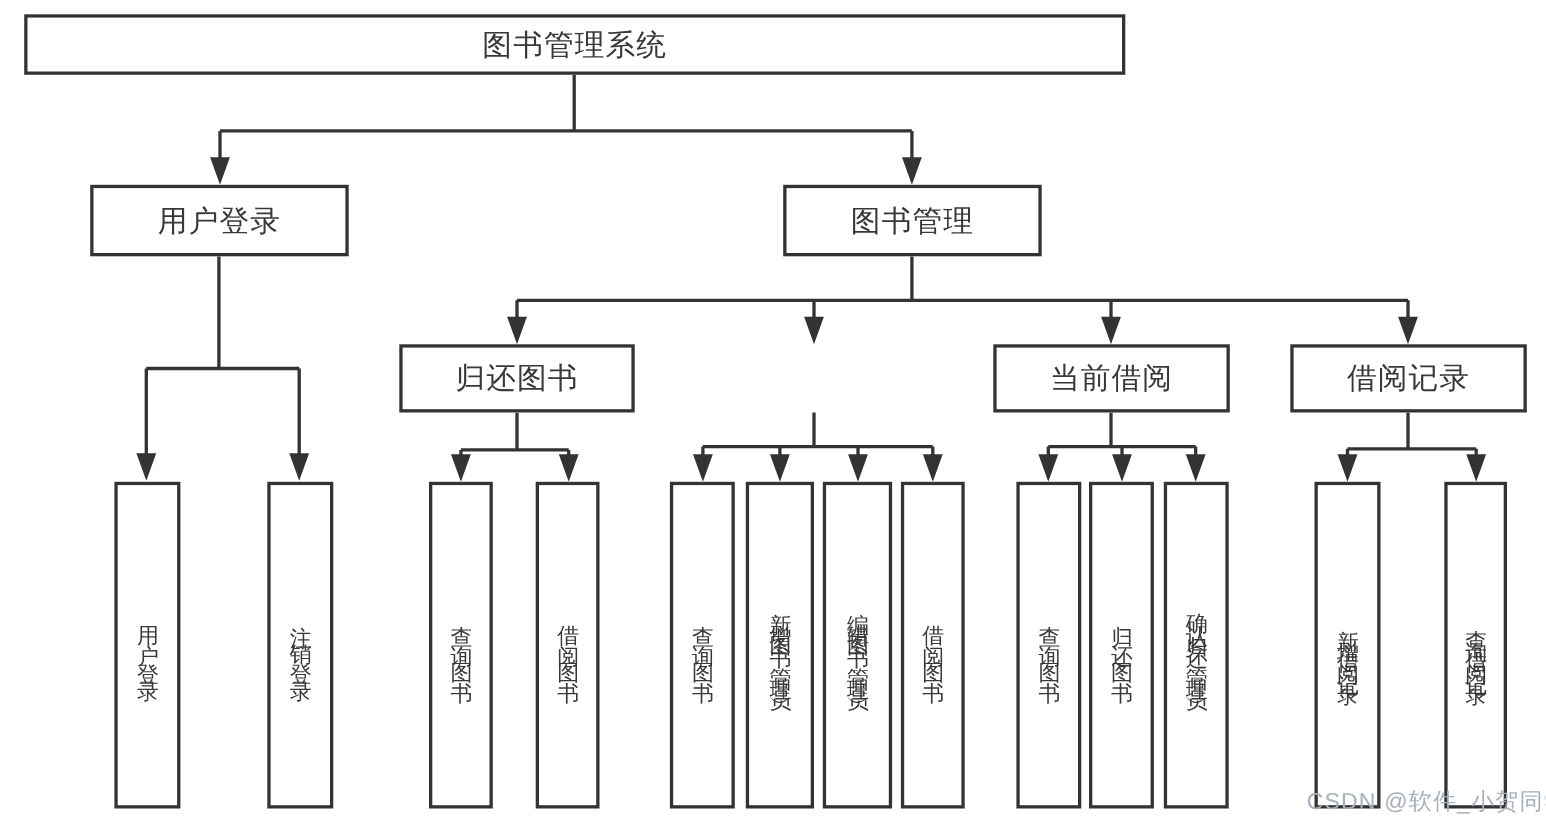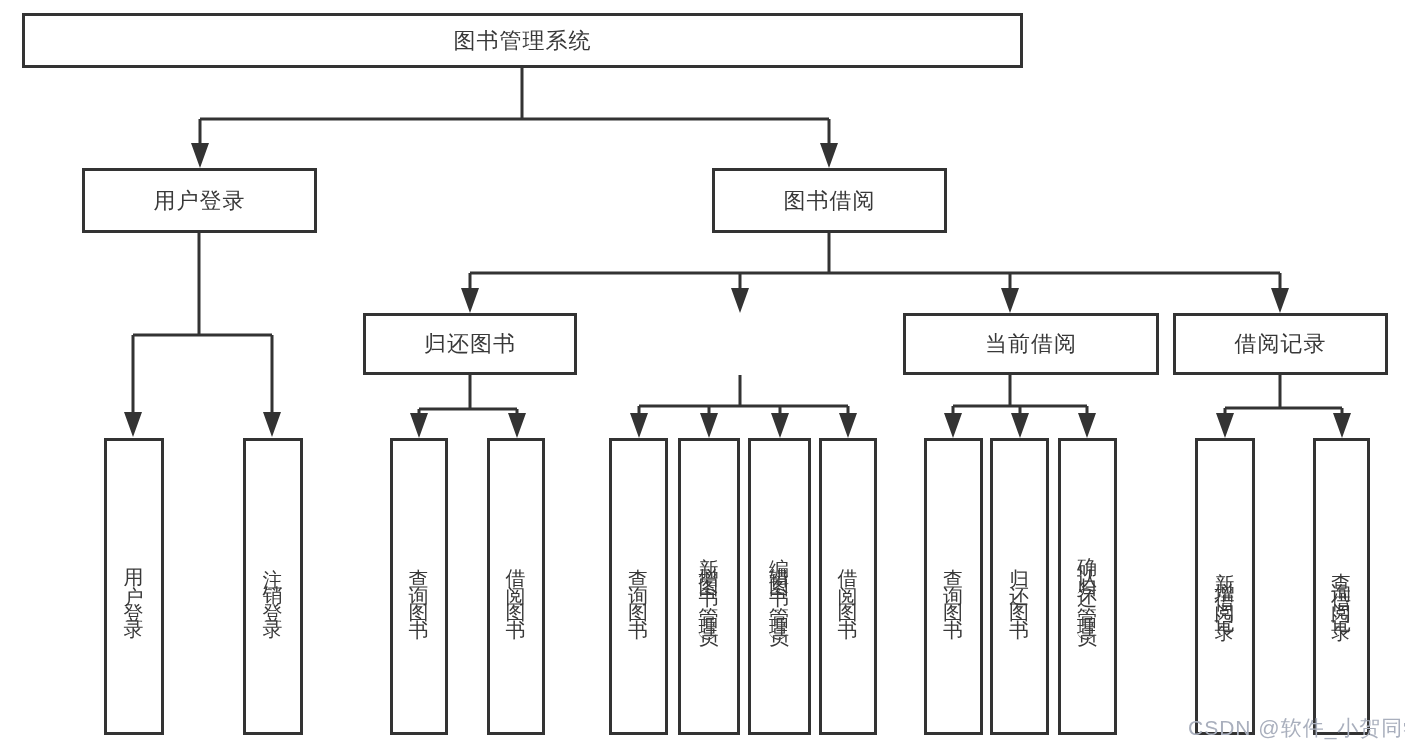--- a/index.html
+++ b/index.html
@@ -16,21 +16,21 @@
     position:absolute;
     box-sizing:border-box;
     background:#ffffff;
     border:3px solid #333333;
     display:flex;
     align-items:center;
     justify-content:center;
     z-index:2;
   }
   .hlabel{
-    font-size:22px;
+    font-size:27px;
     letter-spacing:1px;
     color:#383838;
     white-space:nowrap;
   }
   .leaf .vlabel{
     writing-mode:vertical-rl;
     text-orientation:mixed;
     font-size:20px;
     color:#383838;
     line-height:1;
@@ -82,27 +82,27 @@
   </svg>
 
   <div class="box" style="left:22px;top:13px;width:1001px;height:55px;">
     <span class="hlabel">图书管理系统</span>
   </div>
 
   <div class="box" style="left:82px;top:168px;width:235px;height:65px;">
     <span class="hlabel">用户登录</span>
   </div>
   <div class="box" style="left:712px;top:168px;width:235px;height:65px;">
-    <span class="hlabel">图书借阅</span>
+    <span class="hlabel">图书管理</span>
   </div>
 
   <div class="box" style="left:363px;top:313px;width:214px;height:62px;">
     <span class="hlabel">归还图书</span>
   </div>
-  <div class="box" style="left:903px;top:313px;width:256px;height:62px;">
+  <div class="box" style="left:903px;top:313px;width:215px;height:62px;">
     <span class="hlabel">当前借阅</span>
   </div>
   <div class="box" style="left:1173px;top:313px;width:215px;height:62px;font-family:Liberation Mono, monospace;">
     <span class="hlabel">借阅记录</span>
   </div>
 
   <div class="box leaf" style="left:104px;top:438px;width:60px;height:297px;">
     <span class="vlabel" style="letter-spacing: 17px;">用户登录</span>
   </div>
   <div class="box leaf" style="left:243px;top:438px;width:60px;height:297px;">

